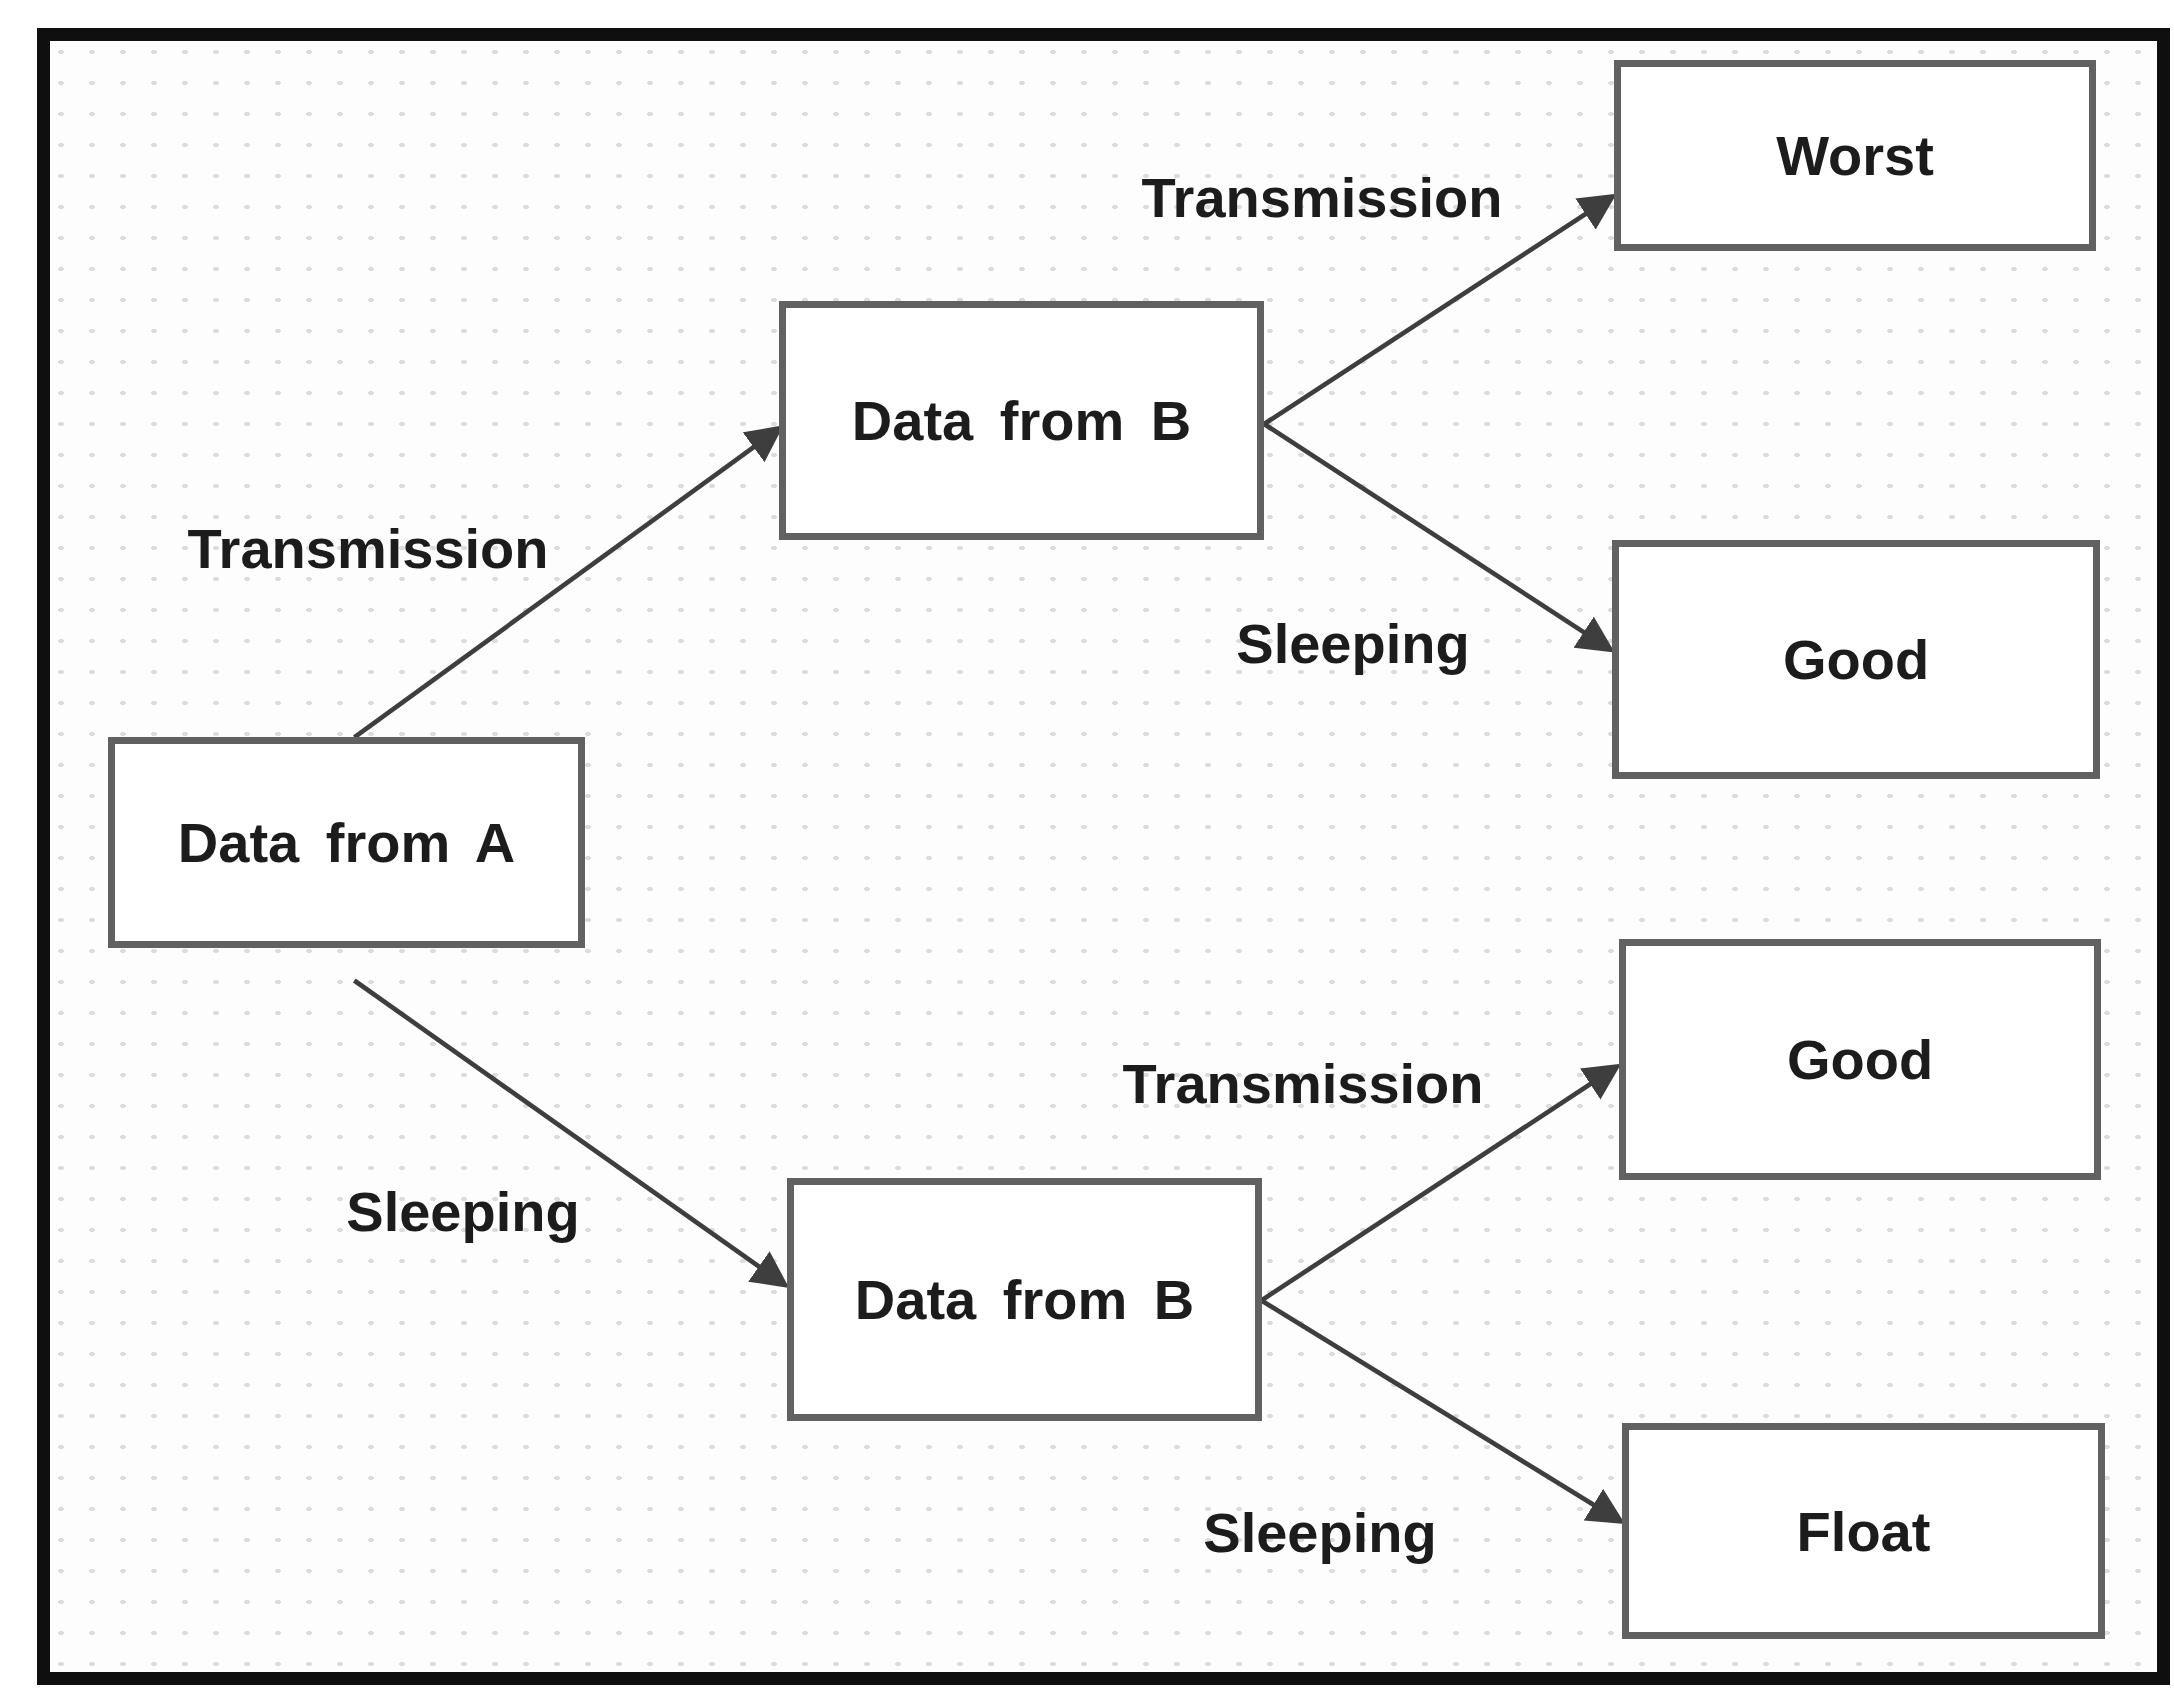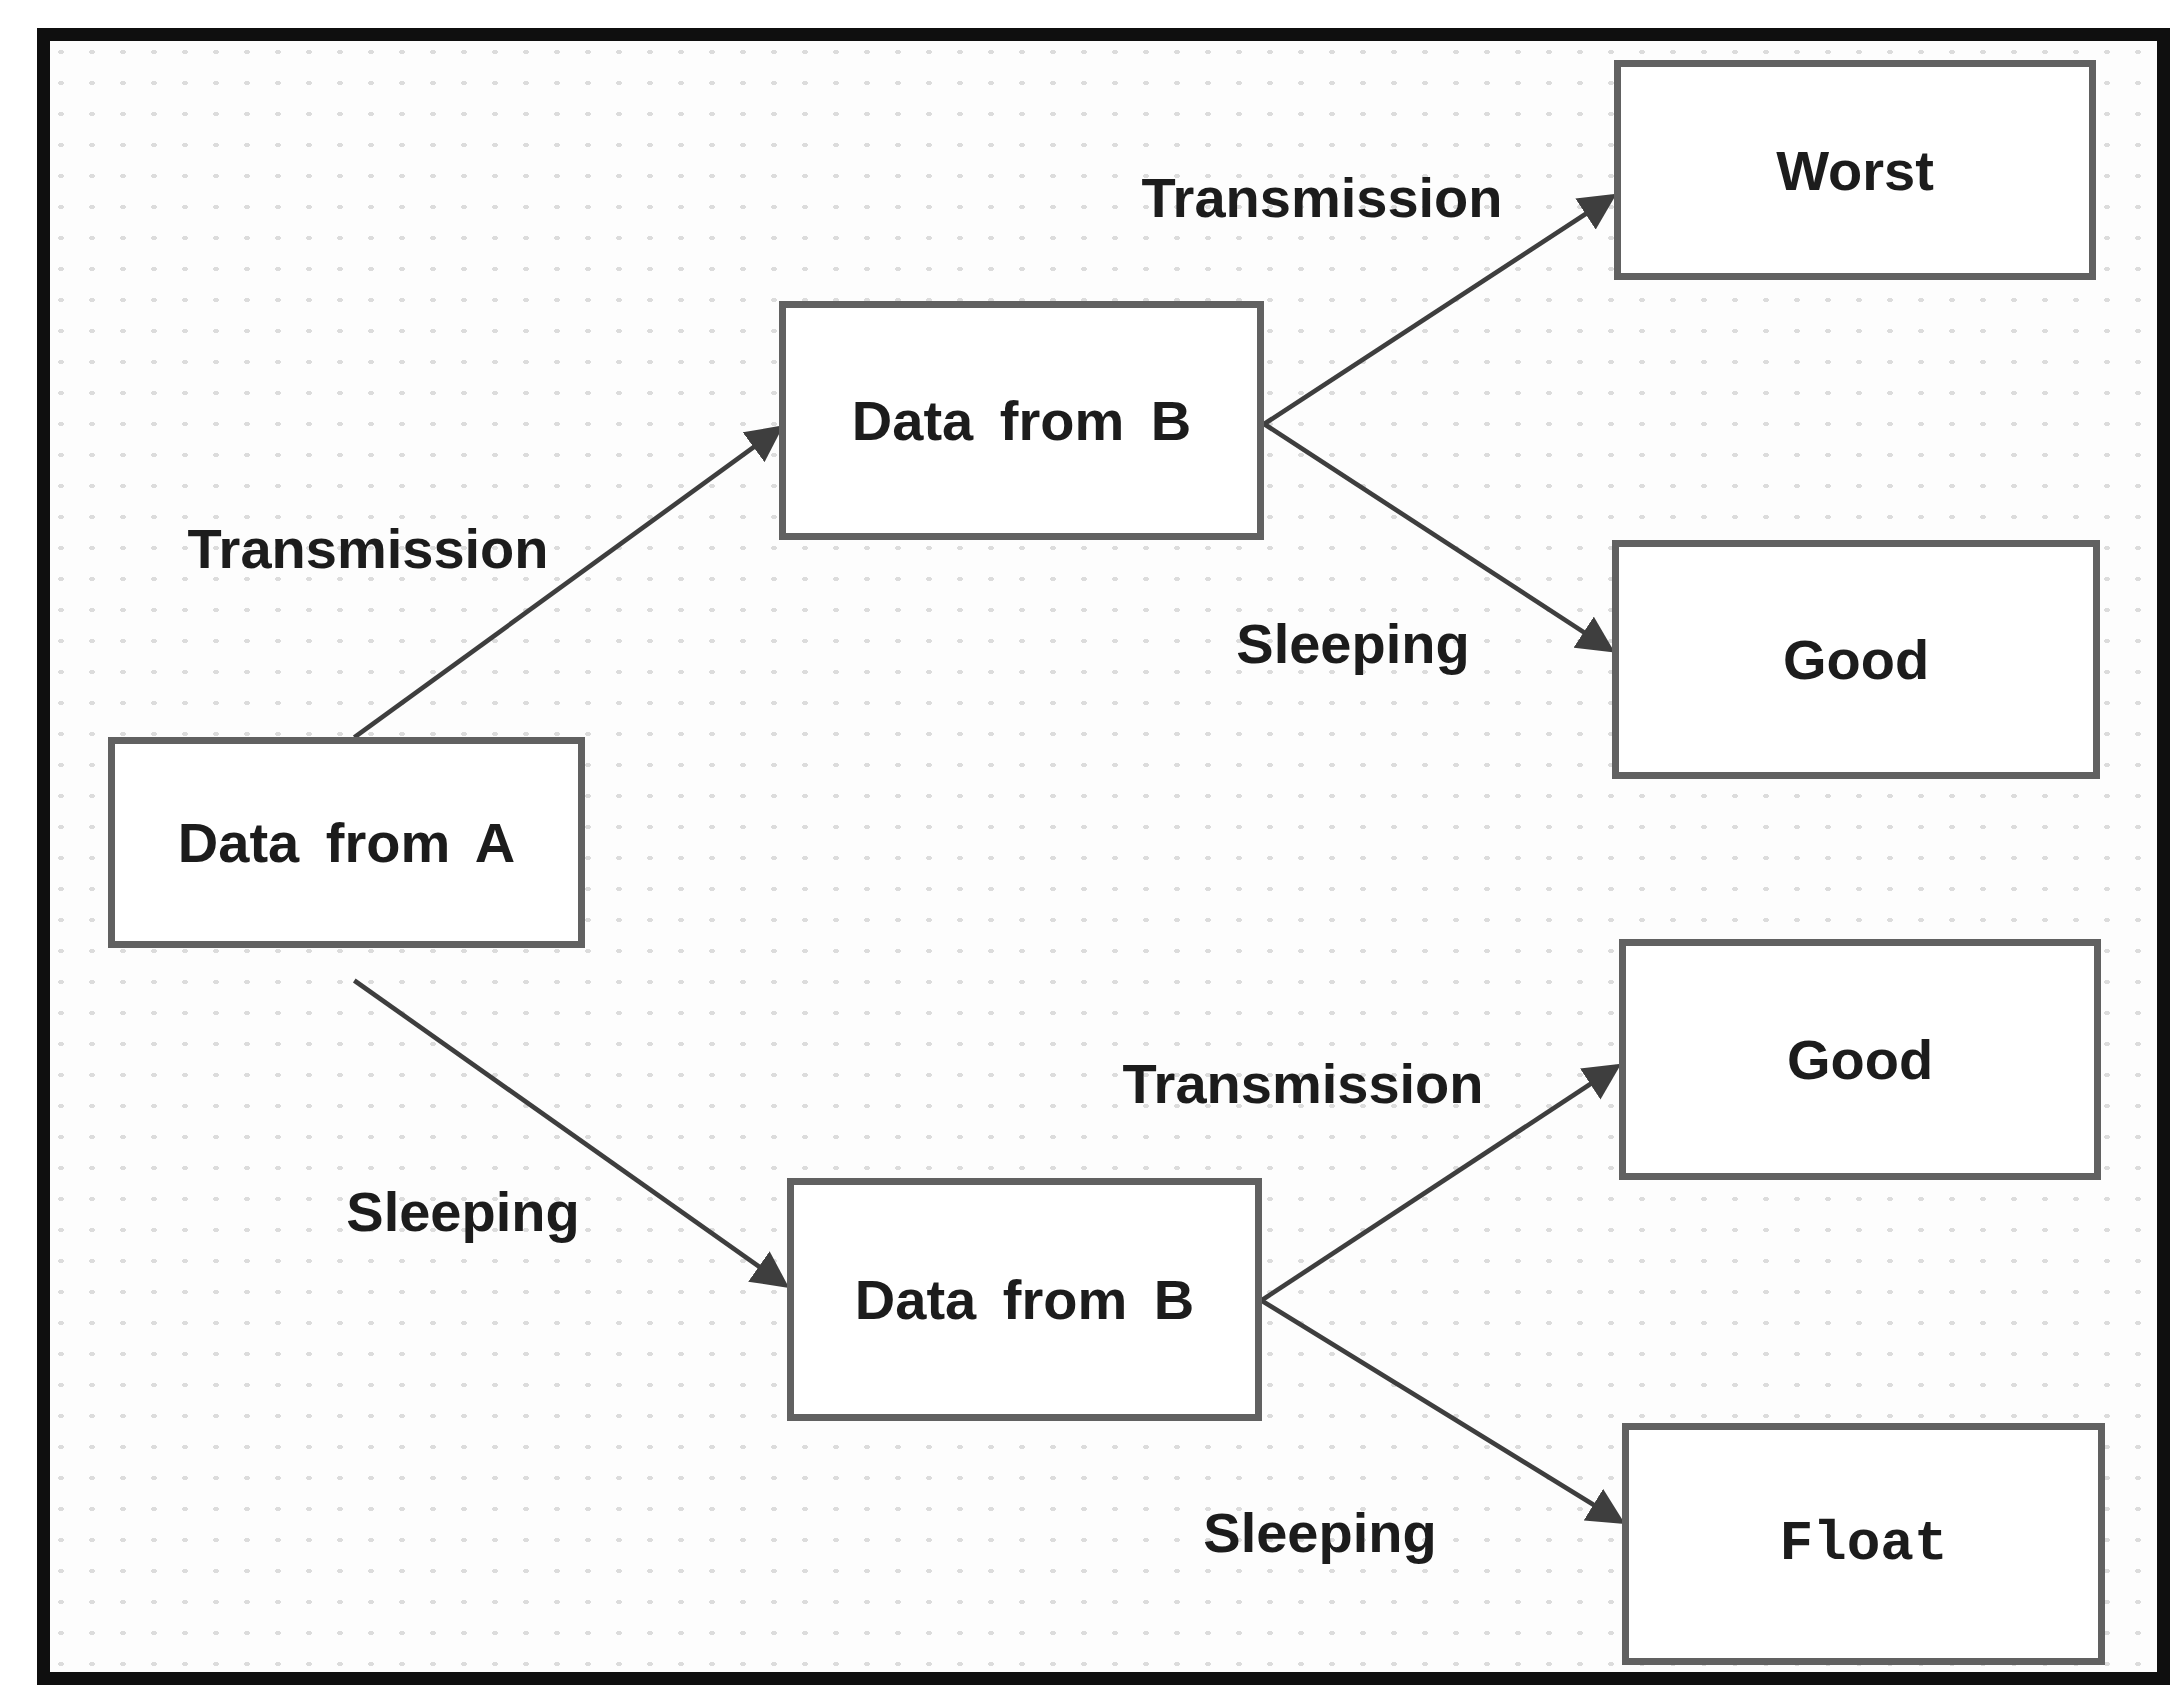--- a/index.html
+++ b/index.html
@@ -53,25 +53,25 @@
     border:7.4px solid var(--node-border);
     color:var(--text);
     font-size:56px;
     font-weight:700;
     word-spacing:11px;
     text-align:center;
     white-space:nowrap;
   }
   #node-data-from-a      {left:108px;  top:737px;  width:477px; height:211px;}
   #node-data-from-b-top  {left:779px;  top:301px;  width:485px; height:239px;}
-  #node-worst            {left:1614px; top:60px;   width:482px; height:220px;}
+  #node-worst            {left:1614px; top:60px;   width:482px; height:191px;}
   #node-good-top         {left:1612px; top:540px;  width:488px; height:239px;}
   #node-data-from-b-bottom{left:787px; top:1178px; width:475px; height:243px;}
   #node-good-bottom      {left:1619px; top:939px; width:482px; height:241px;}
-  #node-float            {left:1622px; top:1423px; width:483px; height:242px;font-family:Liberation Mono, monospace;}
+  #node-float            {left:1622px; top:1423px; width:483px; height:216px;}
   
   .edge-label{
     position:absolute;
     transform:translate(-50%,-50%);
     color:var(--text);
     font-size:56px;
     font-weight:700;
     white-space:nowrap;
   }
   #edge-label-0{left:368px;  top:548px;}

